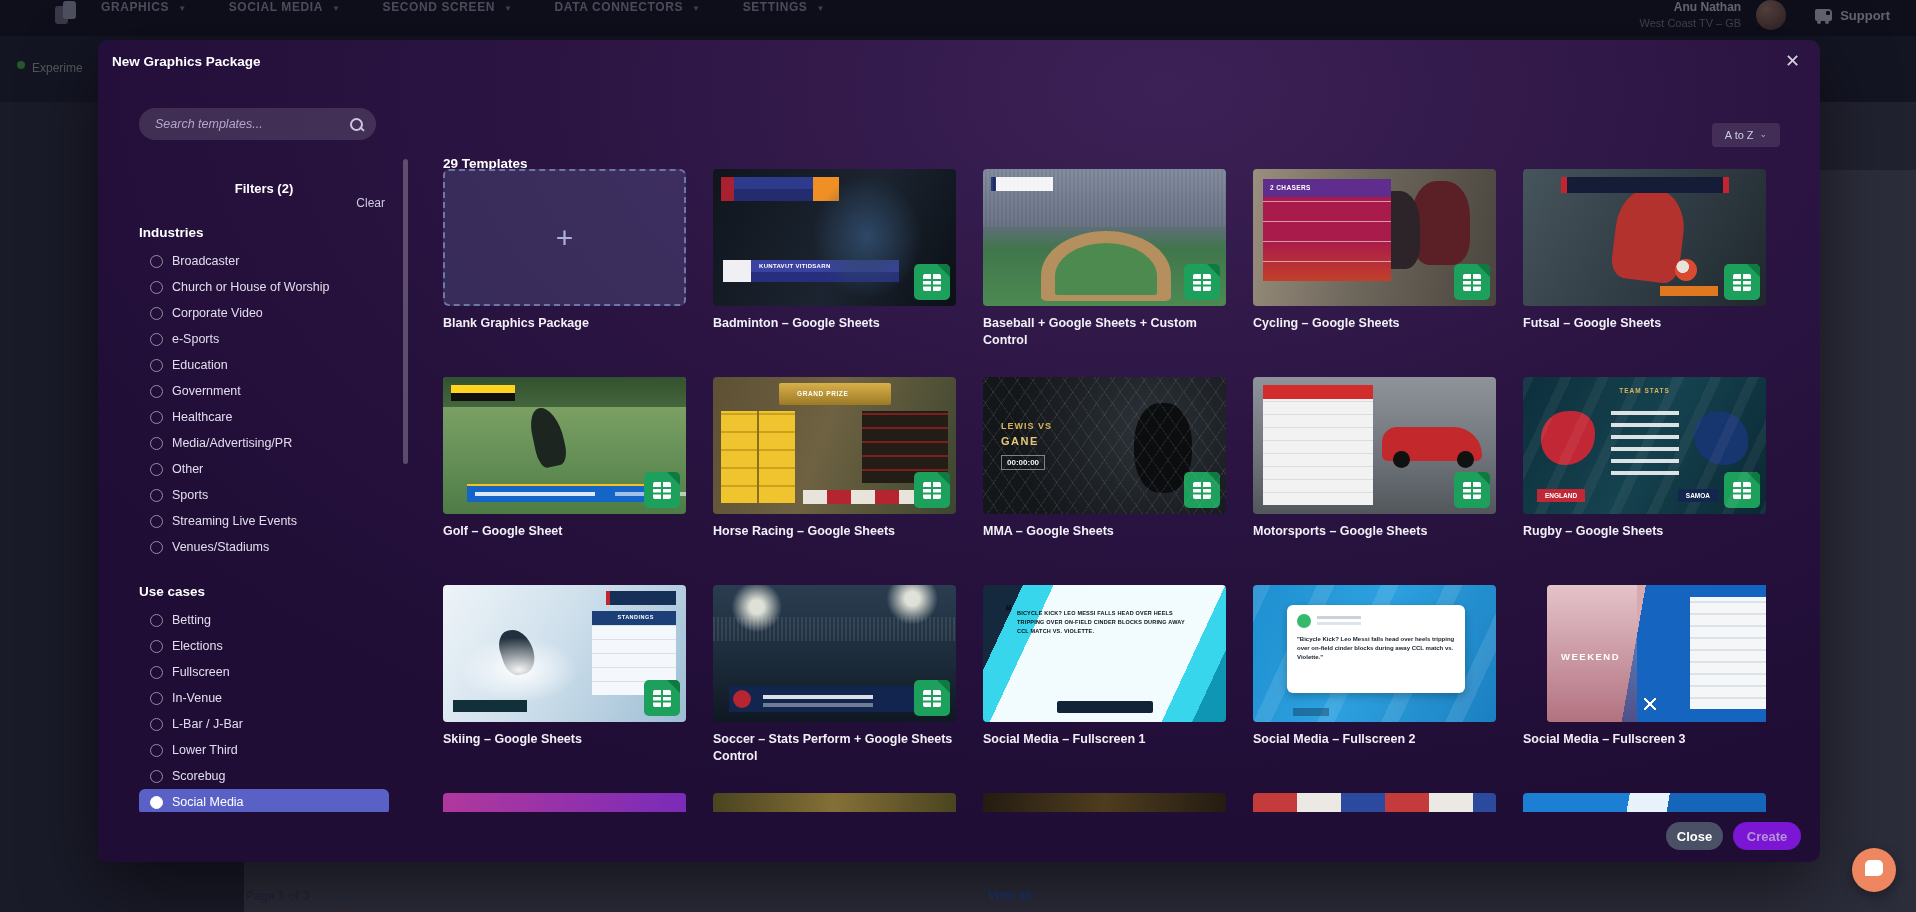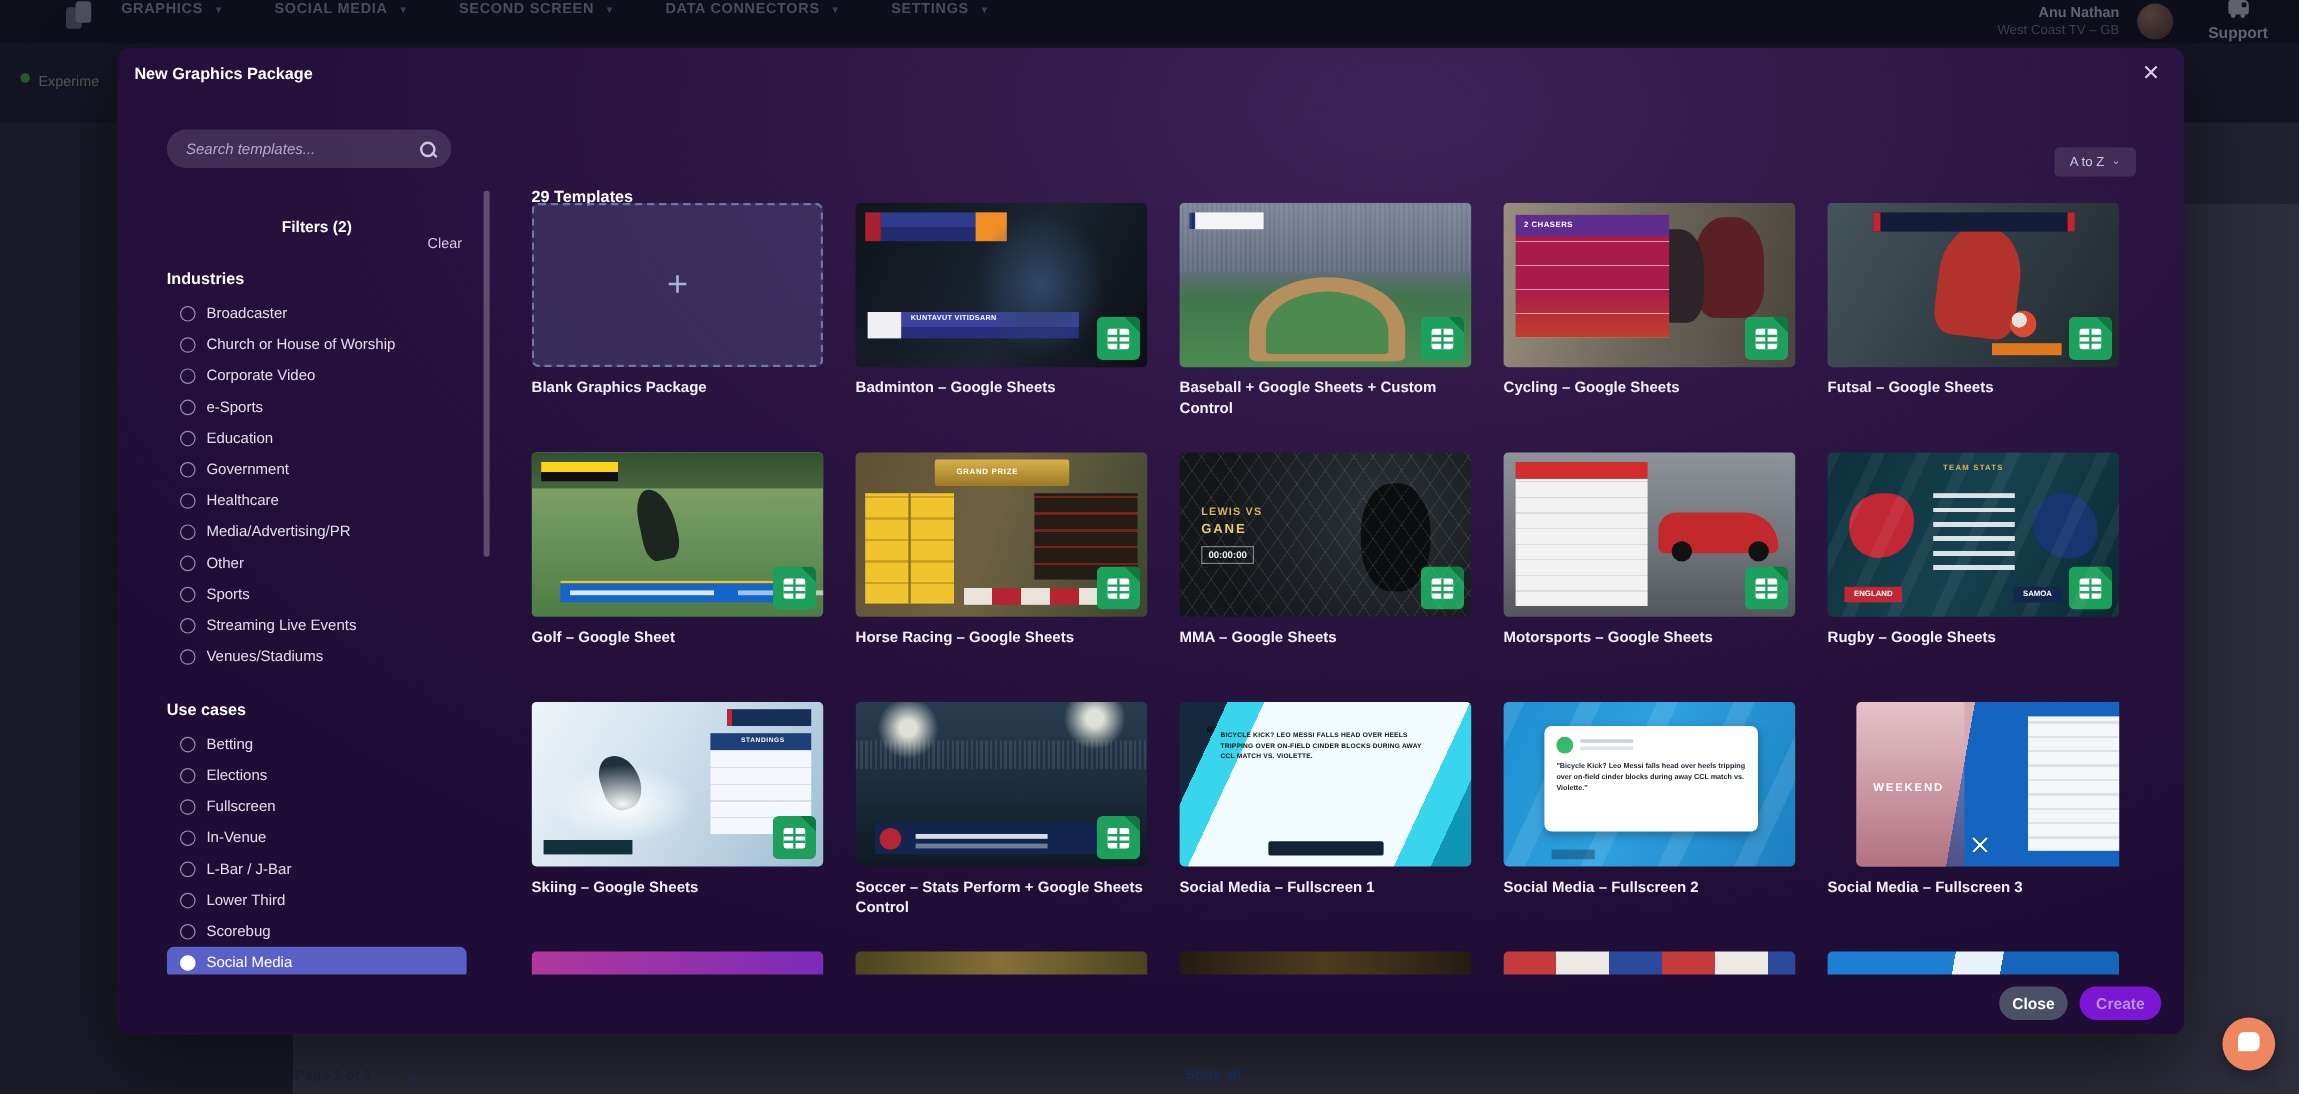--- a/index.html
+++ b/index.html
@@ -12,21 +12,21 @@
   .logo::before { content:""; position:absolute; left:0; top:6px; width:13px; height:18px; background:#6e7386; border-radius:3px; }
   .logo::after  { content:""; position:absolute; left:8px; top:1px; width:13px; height:18px; background:#9aa0b4; border-radius:3px; }
   .nav-menus { display:flex; list-style:none; gap:42px; margin-left:22px; }
   .nav-menus li { display:flex; align-items:center; gap:9px; font-size:12px; font-weight:600; letter-spacing:.6px; color:#969cb1; cursor:pointer; }
   .caret { font-size:8px; color:#7d8398; transform:translateY(1px); }
   .nav-right { margin-left:auto; display:flex; align-items:center; gap:15px; padding-right:26px; }
   .user-block { text-align:right; line-height:1.3; cursor:pointer; }
   .user-name { font-size:12px; color:#c9cede; font-weight:600; }
   .user-org  { font-size:11px; color:#7f8499; }
   .avatar { width:30px; height:30px; border-radius:50%; background:radial-gradient(circle at 35% 30%, #a5806f 0%, #7c5c4e 55%, #55403a 100%); cursor:pointer; flex:0 0 auto; }
-  .support { display:flex; align-items:center; gap:8px; margin-left:14px; color:#c3c8d6; font-size:13px; font-weight:600; cursor:pointer;flex-direction:column; }
+  .support { display:flex; align-items:center; gap:8px; margin-left:14px; color:#c3c8d6; font-size:13px; font-weight:600; cursor:pointer; }
   .support-icon { position:relative; width:17px; height:12px; background:#c3c8d6; border-radius:2px 4px 2px 2px; }
   .support-icon::before { content:""; position:absolute; right:2px; top:2px; width:4px; height:4px; background:#161a27; border-radius:1px; }
   .support-icon::after { content:""; position:absolute; left:2px; bottom:-3px; width:4px; height:4px; background:#c3c8d6; border-radius:50%; box-shadow:8px 0 0 #c3c8d6; }
 
   
   .bg-top   { position:absolute; left:0; top:36px; width:100%; height:66px; background:#232737; }
   .bg-left  { position:absolute; left:0; top:102px; width:244px; height:810px; background:#2e3244; }
   .bg-band  { position:absolute; left:244px; top:102px; right:0; height:68px; background:#3d4152; }
   .bg-main  { position:absolute; left:244px; top:170px; right:0; bottom:0; background:#555969; }
   .bg-status { position:absolute; left:17px; top:61px; display:flex; align-items:flex-start; gap:7px; font-size:12px; color:#9fb09f; }
@@ -199,21 +199,21 @@
   <div class="bg-top"></div>
   <div class="bg-left"></div>
   <div class="bg-band"></div>
   <div class="bg-main"></div>
   <div class="bg-status">
     <span class="dot"></span>
     <span>Experime</span>
   </div>
   <div class="bg-page">Page 1 of 3</div>
   <div class="bg-arrow">→</div>
-  <div class="bg-viewall">Stats all</div>
+  <div class="bg-viewall">View all</div>
 
   <div class="nav">
     <div class="logo"></div>
     <ul class="nav-menus">
 
     <li>
           <span>GRAPHICS</span>
           <span class="caret">▼</span>
         </li>
         <li>

